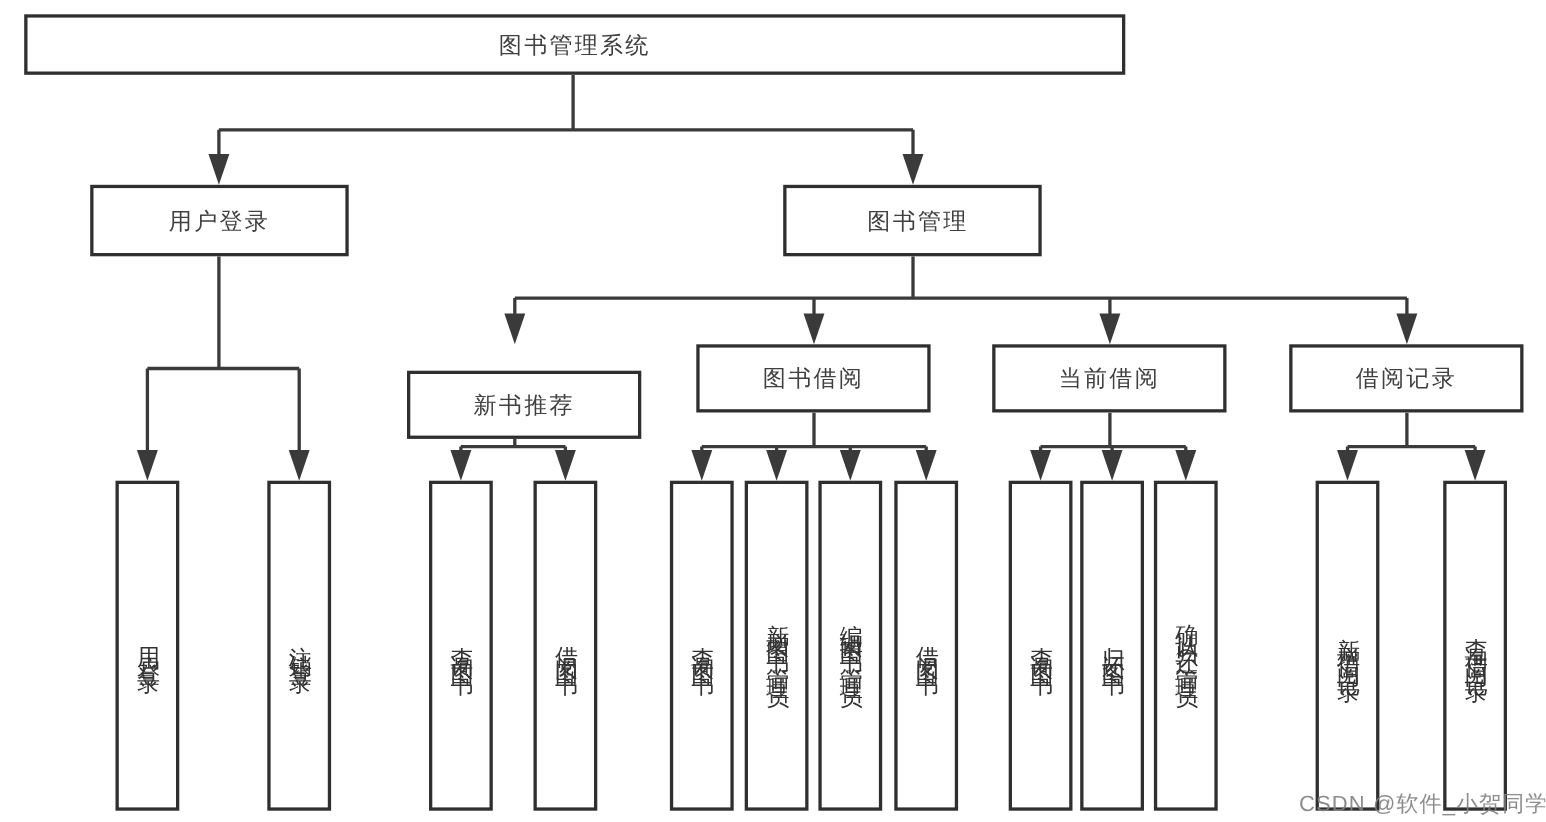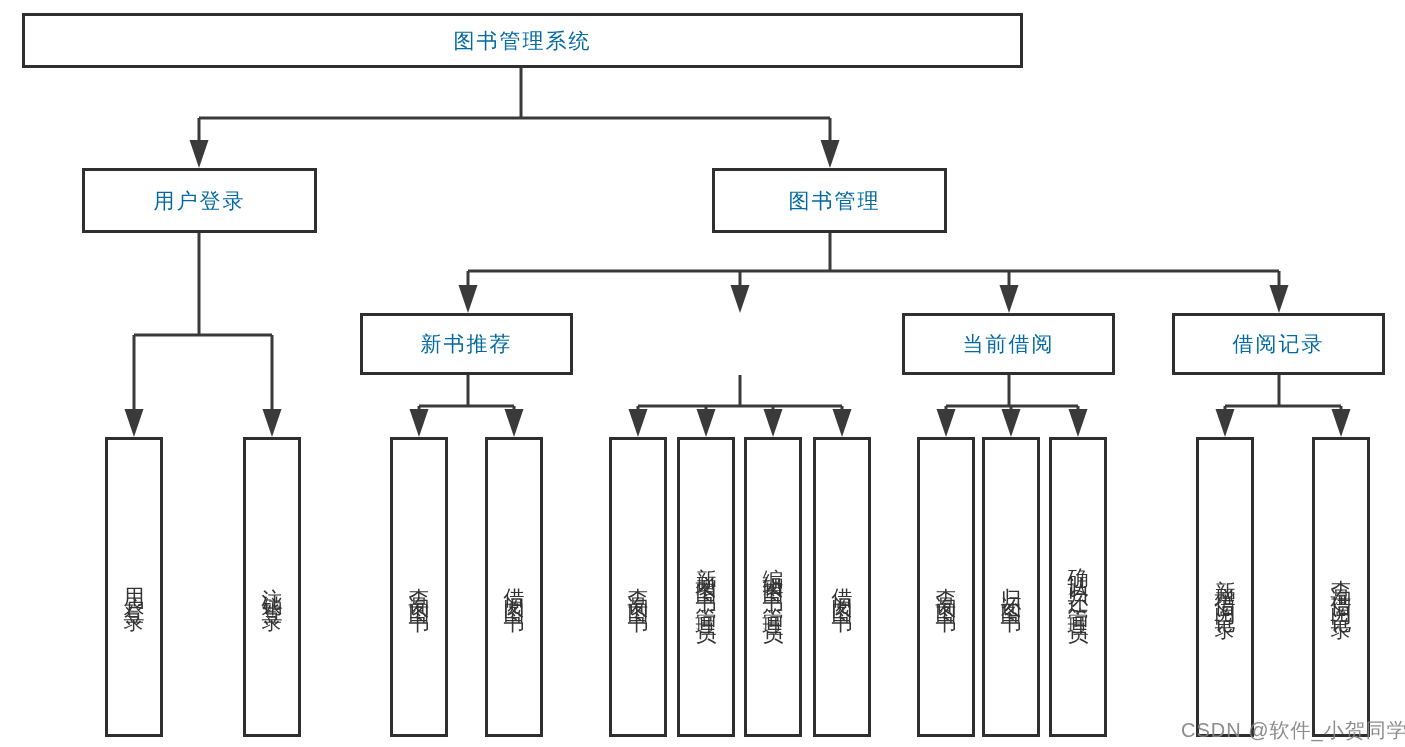--- a/index.html
+++ b/index.html
@@ -16,21 +16,21 @@
     position: absolute;
     box-sizing: border-box;
     background: #ffffff;
     border: 3px solid #2f2f2f;
     display: flex;
     align-items: center;
     justify-content: center;
   }
   .hlabel {
     font-size: 21px;
-    color: #0369a1;
+    color: #404040;
     letter-spacing: 2px;
     white-space: nowrap;
   }
   .vlabel {
     writing-mode: vertical-rl;
     text-orientation: mixed;
     font-size: 21px;
     color: #333333;
     letter-spacing: 8px;
     white-space: nowrap;
@@ -91,22 +91,25 @@
     <span class="hlabel">图书管理系统</span>
   </div>
 
   <div class="box lvl2" style="left:82px;">
     <span class="hlabel">用户登录</span>
   </div>
   <div class="box lvl2" style="left:712px;padding-left:10px;">
     <span class="hlabel">图书管理</span>
   </div>
 
-  <div class="box lvl3" style="left:360px;">
+  <div class="box lvl3" style="left:370px;margin-top:24px;">
     <span class="hlabel">新书推荐</span>
+  </div>
+  <div class="box lvl3" style="left:633px;">
+    <span class="hlabel">图书借阅</span>
   </div>
   <div class="box lvl3" style="left:902px;align-items:center;">
     <span class="hlabel">当前借阅</span>
   </div>
   <div class="box lvl3" style="left:1172px;">
     <span class="hlabel">借阅记录</span>
   </div>
 
   <div class="box leaf" style="left:105px;">
     <span class="vlabel">用户登录</span>

